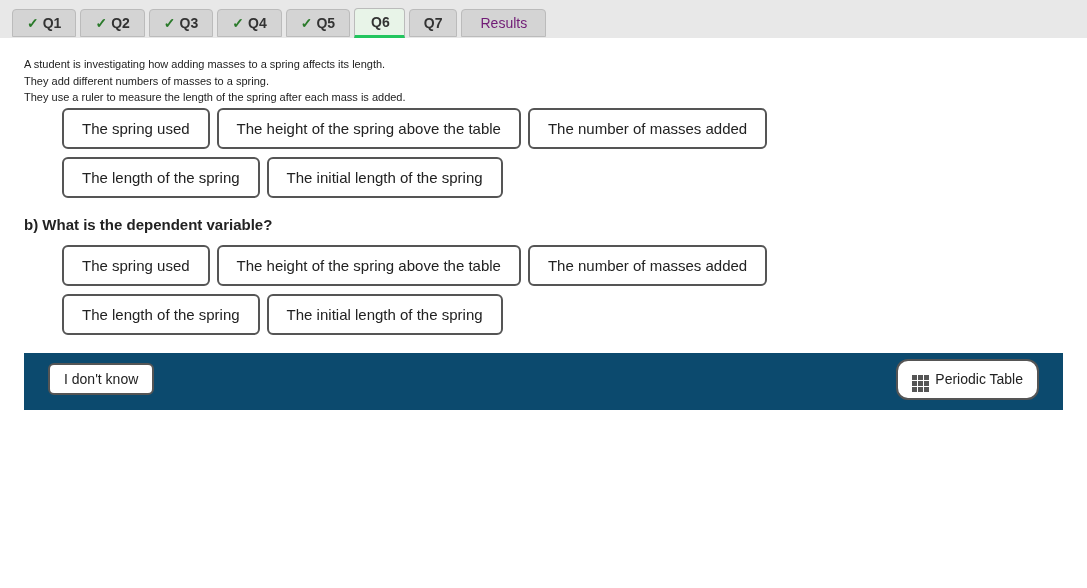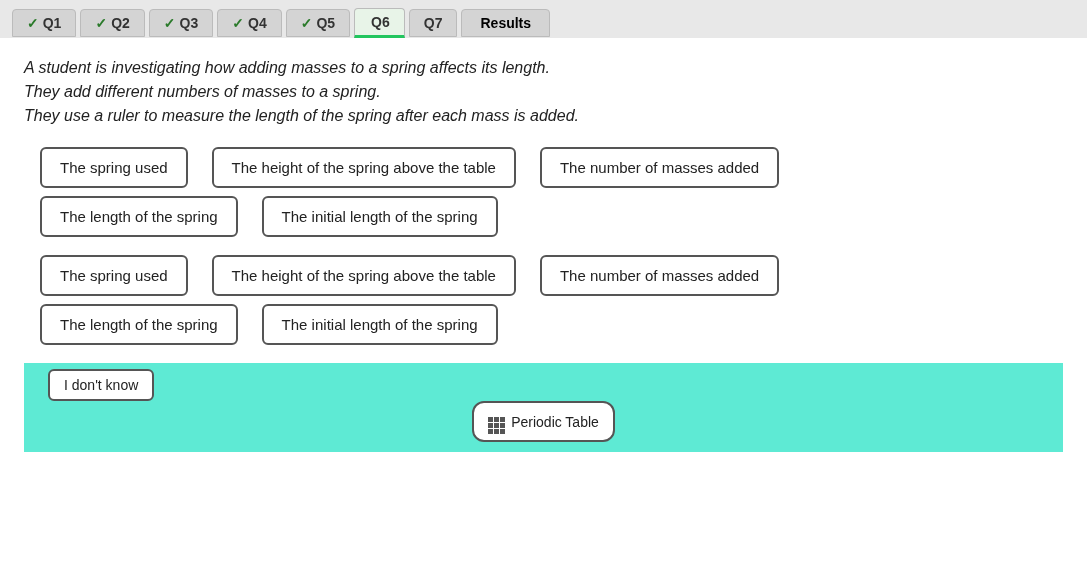--- a/index.html
+++ b/index.html
@@ -46,72 +46,70 @@
     .tab .check {
       color: #2a7a2a;
       font-weight: bold;
     }
     .tab-results {
       padding: 5px 18px;
       background: #d4d4d4;
       border: 1px solid #bbb;
       border-radius: 4px 4px 0 0;
       font-size: 14px;
-      font-weight: 700;
-      color: #000000;
+      font-weight: 400;
+      color: #701a75;
       cursor: pointer;
     }
 
     
     .content {
       background: #fff;
       margin: 0;
       padding: 14px 24px 16px 24px;
       flex: 1;
     }
     .intro-text {
-      font-size: 16px;
+      font-size: 11px;
       color: #222;
       line-height: 1.5;
-      margin-bottom: 19px;
-      font-style: italic;
+      margin-bottom: 2px;
     }
     .question-label {
       font-size: 15px;
       font-weight: 600;
       color: #222;
       margin-bottom: 12px;
     }
     .options-row {
       display: flex;
       flex-wrap: wrap;
-      gap: 24px;
+      gap: 7px;
       margin-bottom: 8px;
-      margin-left: 16px;
+      margin-left: 38px;
     }
     .option-btn {
       background: #fff;
       border: 2px solid #555;
       border-radius: 6px;
       padding: 10px 18px;
       font-size: 15px;
       color: #222;
       cursor: pointer;
       white-space: nowrap;
     }
     .section {
       margin-bottom: 18px;
     }
     .bottom-bar {
       display: flex;
       align-items: center;
       justify-content: flex-end;
       padding: 6px 24px 10px 24px;
-      background: #5eead4;
-      flex-direction: column;
+      background: #0c4a6e;
     }
     .periodic-table-btn {
       display: flex;
       align-items: center;
       gap: 6px;
       background: #fff;
       border: 2px solid #555;
       border-radius: 12px;
       padding: 6px 14px;
       font-size: 14px;
@@ -172,20 +170,21 @@
         <button class="option-btn">The height of the spring above the table</button>
         <button class="option-btn">The number of masses added</button>
       </div>
       <div class="options-row">
         <button class="option-btn">The length of the spring</button>
         <button class="option-btn">The initial length of the spring</button>
       </div>
     </div>
 
     <div class="section">
+      <div class="question-label">b)  What is the dependent variable?</div>
       <div class="options-row">
         <button class="option-btn">The spring used</button>
         <button class="option-btn">The height of the spring above the table</button>
         <button class="option-btn">The number of masses added</button>
       </div>
       <div class="options-row">
         <button class="option-btn">The length of the spring</button>
         <button class="option-btn">The initial length of the spring</button>
       </div>
     </div>

